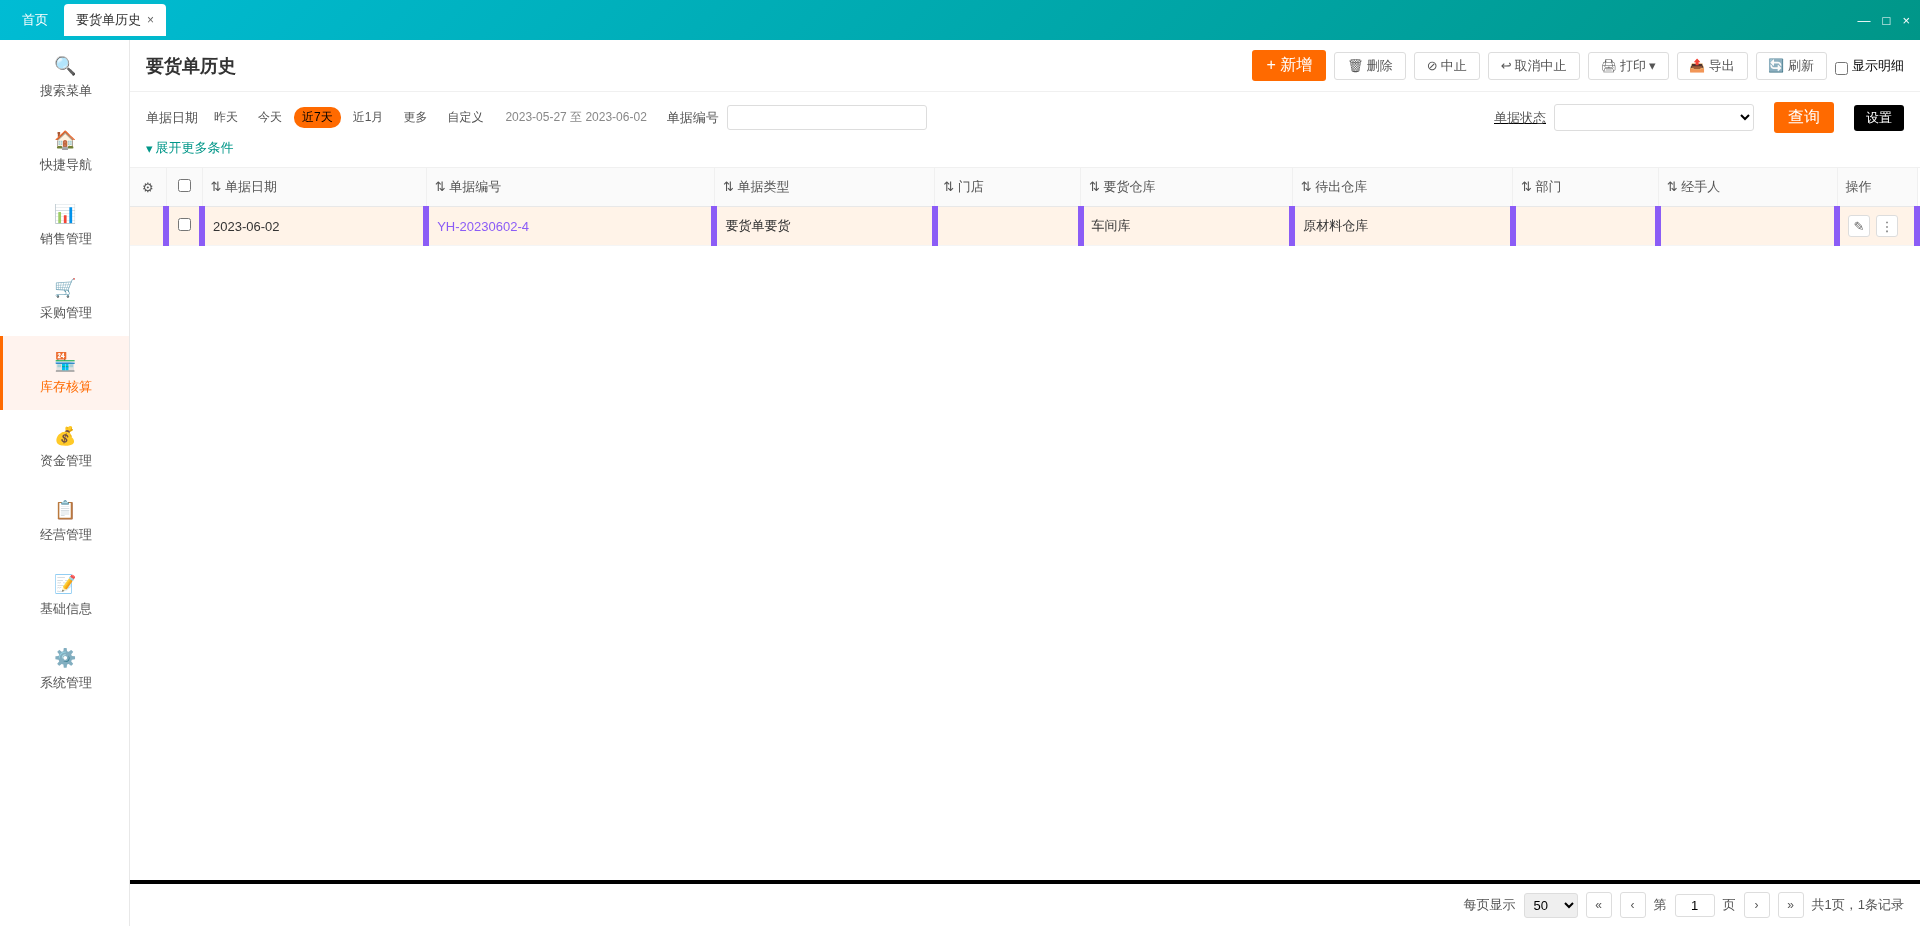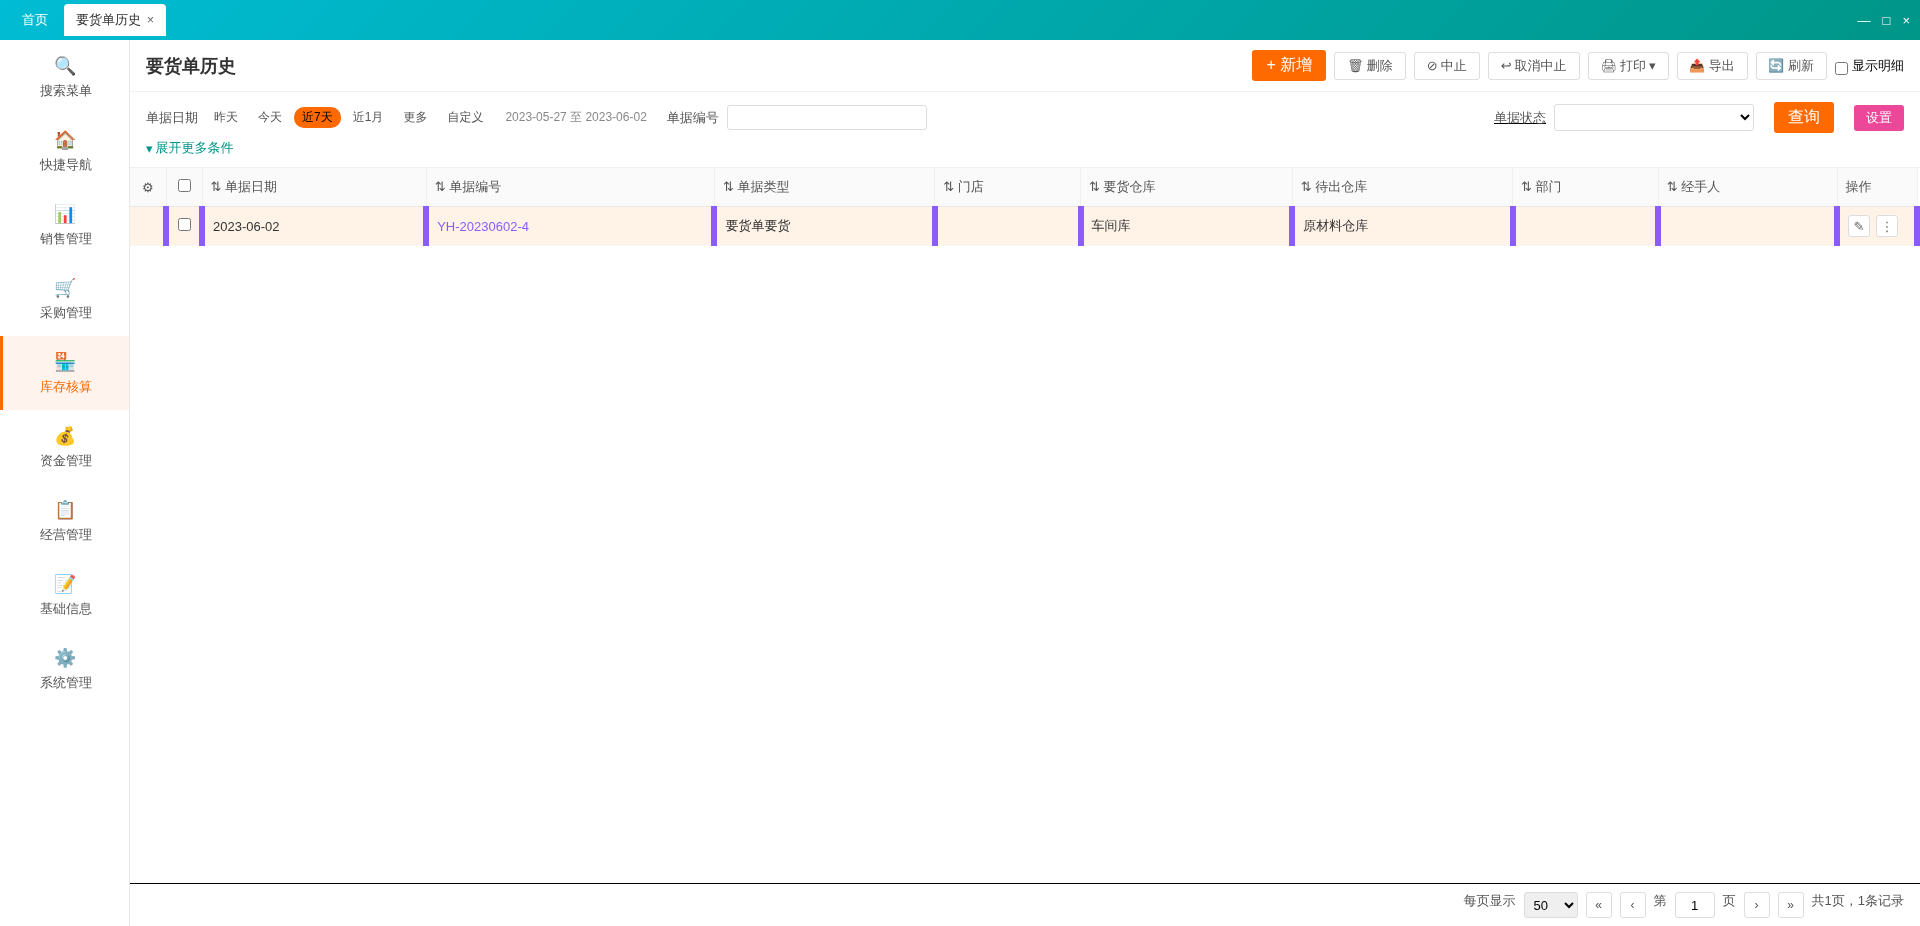--- a/index.html
+++ b/index.html
@@ -276,24 +276,25 @@
       background: #fdf9f5;
       border-top: 1px solid #f0ebe4;
       font-size: 13px;
       color: #555;
       flex-shrink: 0;
     }
 
     
     .pagination {
       display: flex;
+      align-items: center;
       justify-content: flex-end;
       padding: 8px 16px;
       background: white;
-      border-top: 1px solid #000000;
+      border-top: 4px solid #000000;
       gap: 8px;
       flex-shrink: 0;
       font-size: 13px;
       color: #555;
     }
     .pagination-btn {
       width: 26px;
       height: 26px;
       display: flex;
       align-items: center;
@@ -453,21 +454,21 @@
         </div>
 
         <div class="filter-item" style="margin-left:auto;text-decoration:underline;">
           <span class="filter-label">单据状态</span>
           <select class="filter-select">
             <option value=""></option>
           </select>
         </div>
 
         <button class="btn-primary">查询</button>
-        <button class="btn-default" style="background:#ec4899;color:white;border:none;">设置</button>
+        <button class="btn-default" style="background:#000000;color:white;border:none;">设置</button>
       </div>
       <div style="margin-top:6px;">
         <span class="expand-btn">
           <span>▾</span>
           <span>展开更多条件</span>
         </span>
       </div>
     </div>
 
     <div class="table-container">

